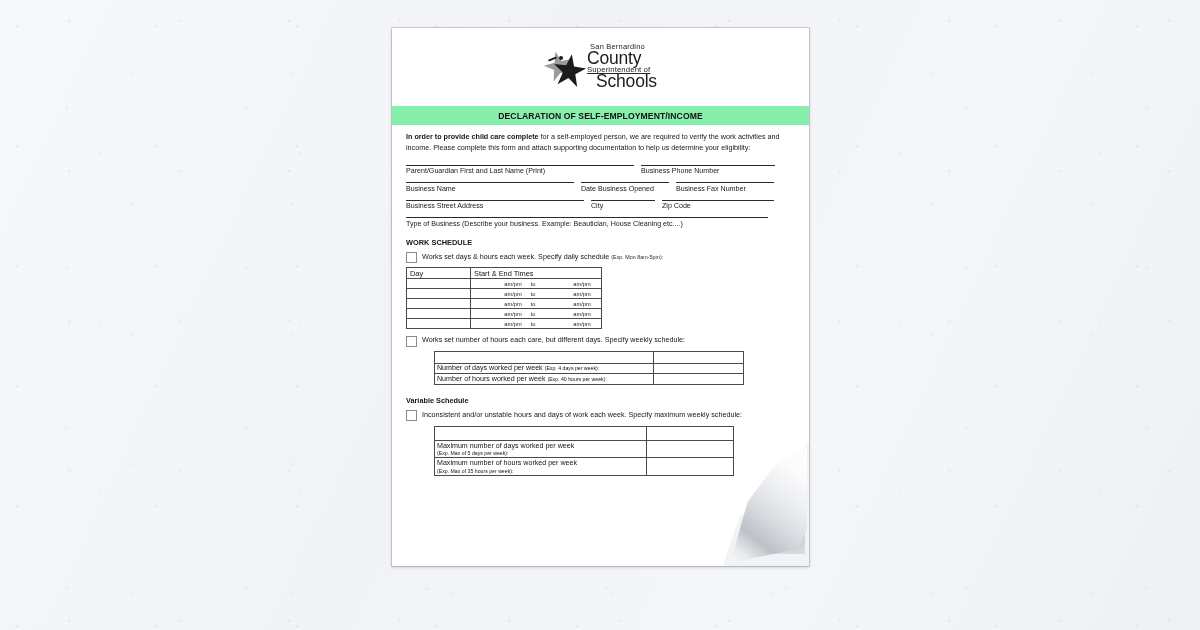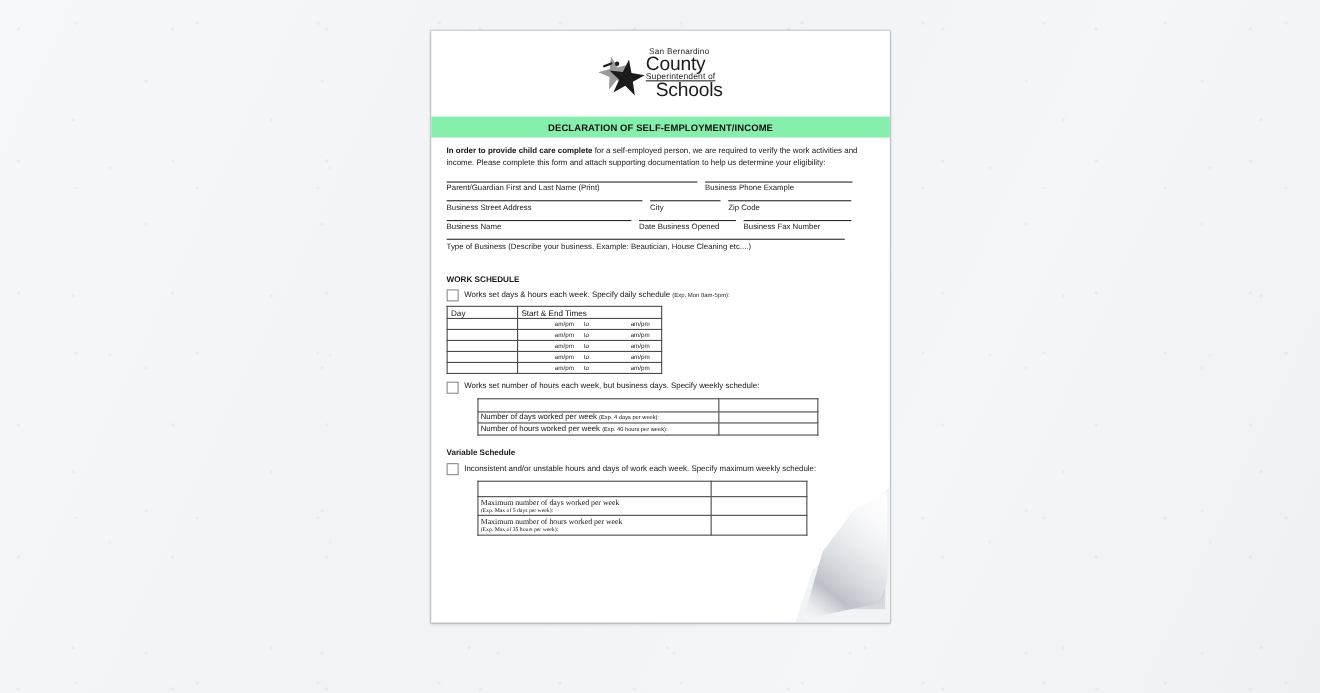--- a/index.html
+++ b/index.html
@@ -163,21 +163,21 @@
     margin-right: 7px;
     white-space: nowrap;
     overflow: hidden;
   }
   .fcell:last-child { margin-right: 0; }
 
   
   .sec-title {
     font-size: 7.4px;
     font-weight: bold;
-    margin-top: 21px;
+    margin-top: 10px;
   }
   .sec-sub {
     font-size: 7.2px;
     margin-top: 1px;
   }
   .sub-head {
     font-size: 7.3px;
     font-weight: bold;
     margin-top: 10px;
   }
@@ -253,21 +253,20 @@
   }
   .weekly-table td { height: 9.5px; padding: 0 0 0 2px; vertical-align: middle; }
   .weekly-table .lbl { width: 71%; }
   .weekly-table .exp { font-size: 5.2px; }
   .weekly-table tr.blank td { height: 11px; }
 
   .var-table {
     width: 300px;
     margin-left: 28px;
     margin-top: 5px;
-    font-family: Liberation Serif, serif;
   }
   .var-table td { padding: 1px 0 1px 2px; vertical-align: top; }
   .var-table .lbl { width: 71%; }
   .var-table .l1 { font-size: 7.1px; line-height: 1.15; }
   .var-table .l2 { font-size: 5.2px; line-height: 1.2; }
   .var-table tr.blank td { height: 11px; }
 
   
   .curl-wrap {
     position: absolute;
@@ -345,36 +344,36 @@
   </div>
 
   <div class="doc-body">
 
     <p class="intro"><b>In order to provide child care complete</b><span> for a self-employed person, we are required to verify the work activities and income. Please complete this form and attach supporting documentation to help us determine your eligibility:</span></p>
 
     <div class="fields">
 
       <div class="frow">
         <div class="fcell" style="width:228px">Parent/Guardian First and Last Name (Print)</div>
-        <div class="fcell" style="width:134px">Business Phone Example</div>
+        <div class="fcell" style="width:134px">Business Phone Number</div>
+      </div>
+
+      <div class="frow">
+        <div class="fcell" style="width:168px">Business Name</div>
+        <div class="fcell" style="width:88px">Date Business Opened</div>
+        <div class="fcell" style="width:98px">Business Fax Number</div>
       </div>
 
       <div class="frow">
         <div class="fcell" style="width:178px">Business Street Address</div>
         <div class="fcell" style="width:64px">City</div>
         <div class="fcell" style="width:112px">Zip Code</div>
       </div>
 
       <div class="frow">
-        <div class="fcell" style="width:168px">Business Name</div>
-        <div class="fcell" style="width:88px">Date Business Opened</div>
-        <div class="fcell" style="width:98px">Business Fax Number</div>
-      </div>
-
-      <div class="frow">
         <div class="fcell" style="width:362px">Type of Business (Describe your business. Example: Beautician, House Cleaning etc....)</div>
       </div>
 
     </div>
 
     <div class="sec-title">WORK SCHEDULE</div>
 
 
     <div class="cbrow">
       <div class="cbox"></div>
@@ -445,21 +444,21 @@
             <span class="filler"></span>
             <span class="ampm">am/pm</span>
           </div>
         </td>
       </tr>
     </tbody>
       </table>
 
     <div class="cbrow" style="margin-top:6px">
       <div class="cbox"></div>
-      <div class="cblabel">Works set number of hours each week, but business days. Specify weekly schedule:</div>
+      <div class="cblabel">Works set number of hours each care, but different days. Specify weekly schedule:</div>
     </div>
 
     <table class="weekly-table">
       <tbody>
           <tr class="blank">
         <td class="lbl"></td>
         <td></td>
       </tr>
       <tr>
         <td class="lbl"><span>Number of days worked per week</span> <span class="exp">(Exp. 4 days per week):</span></td>

